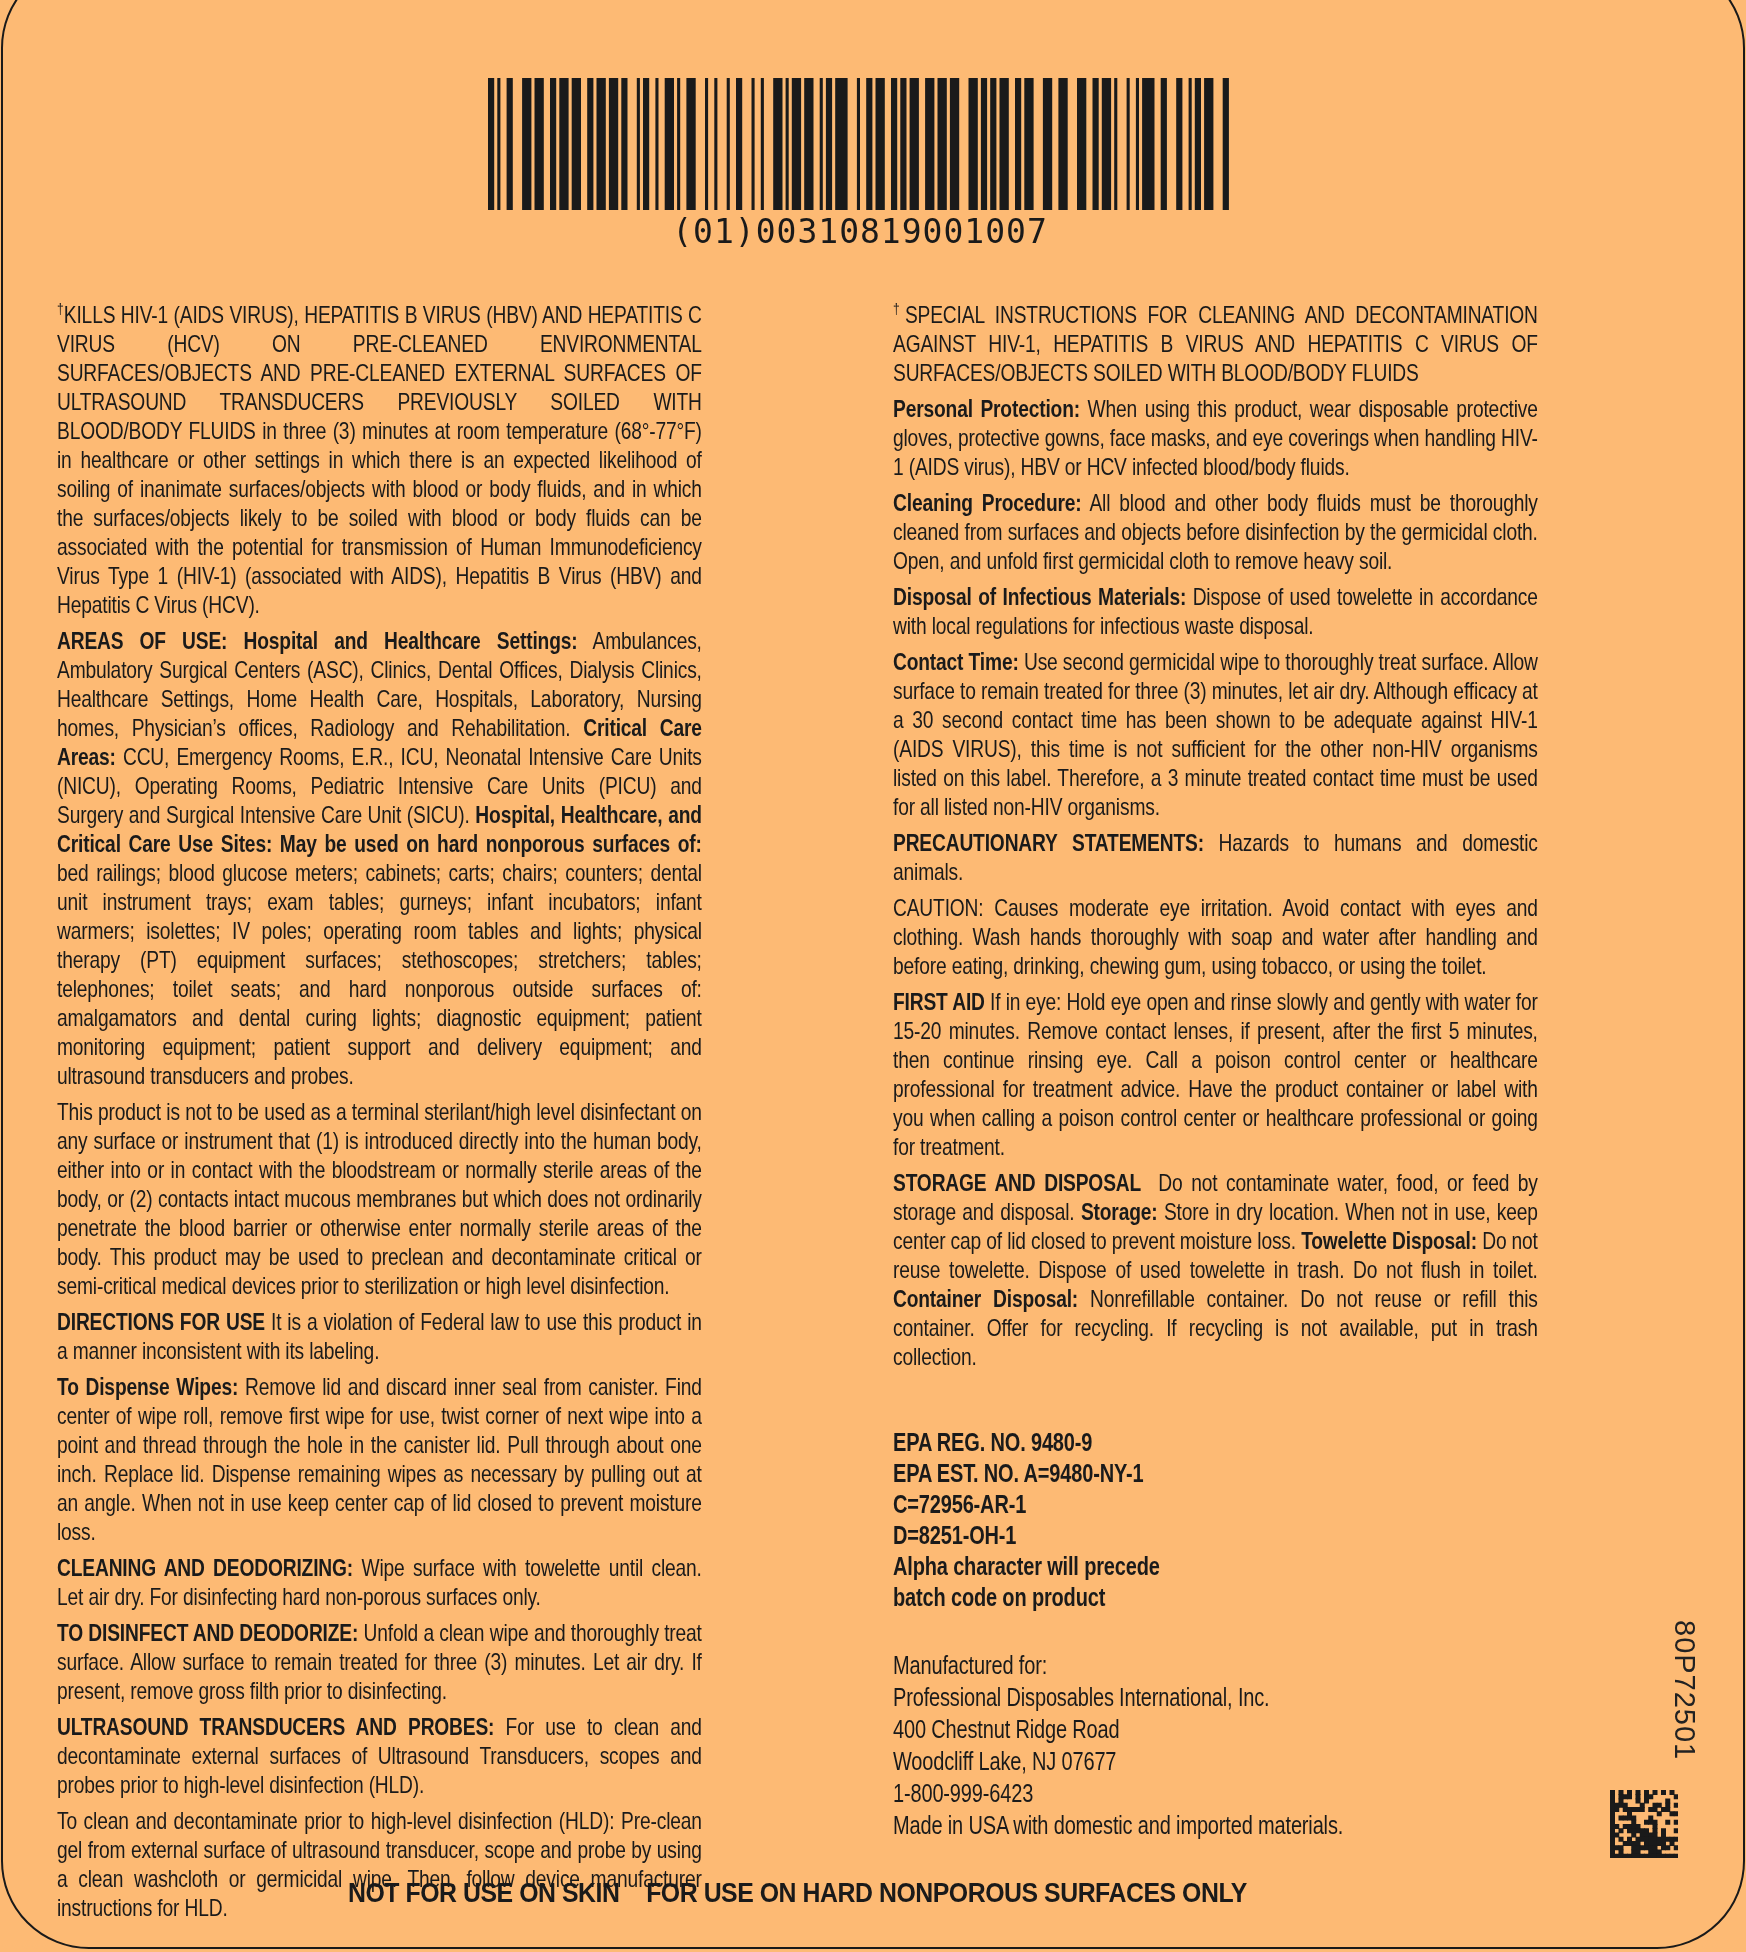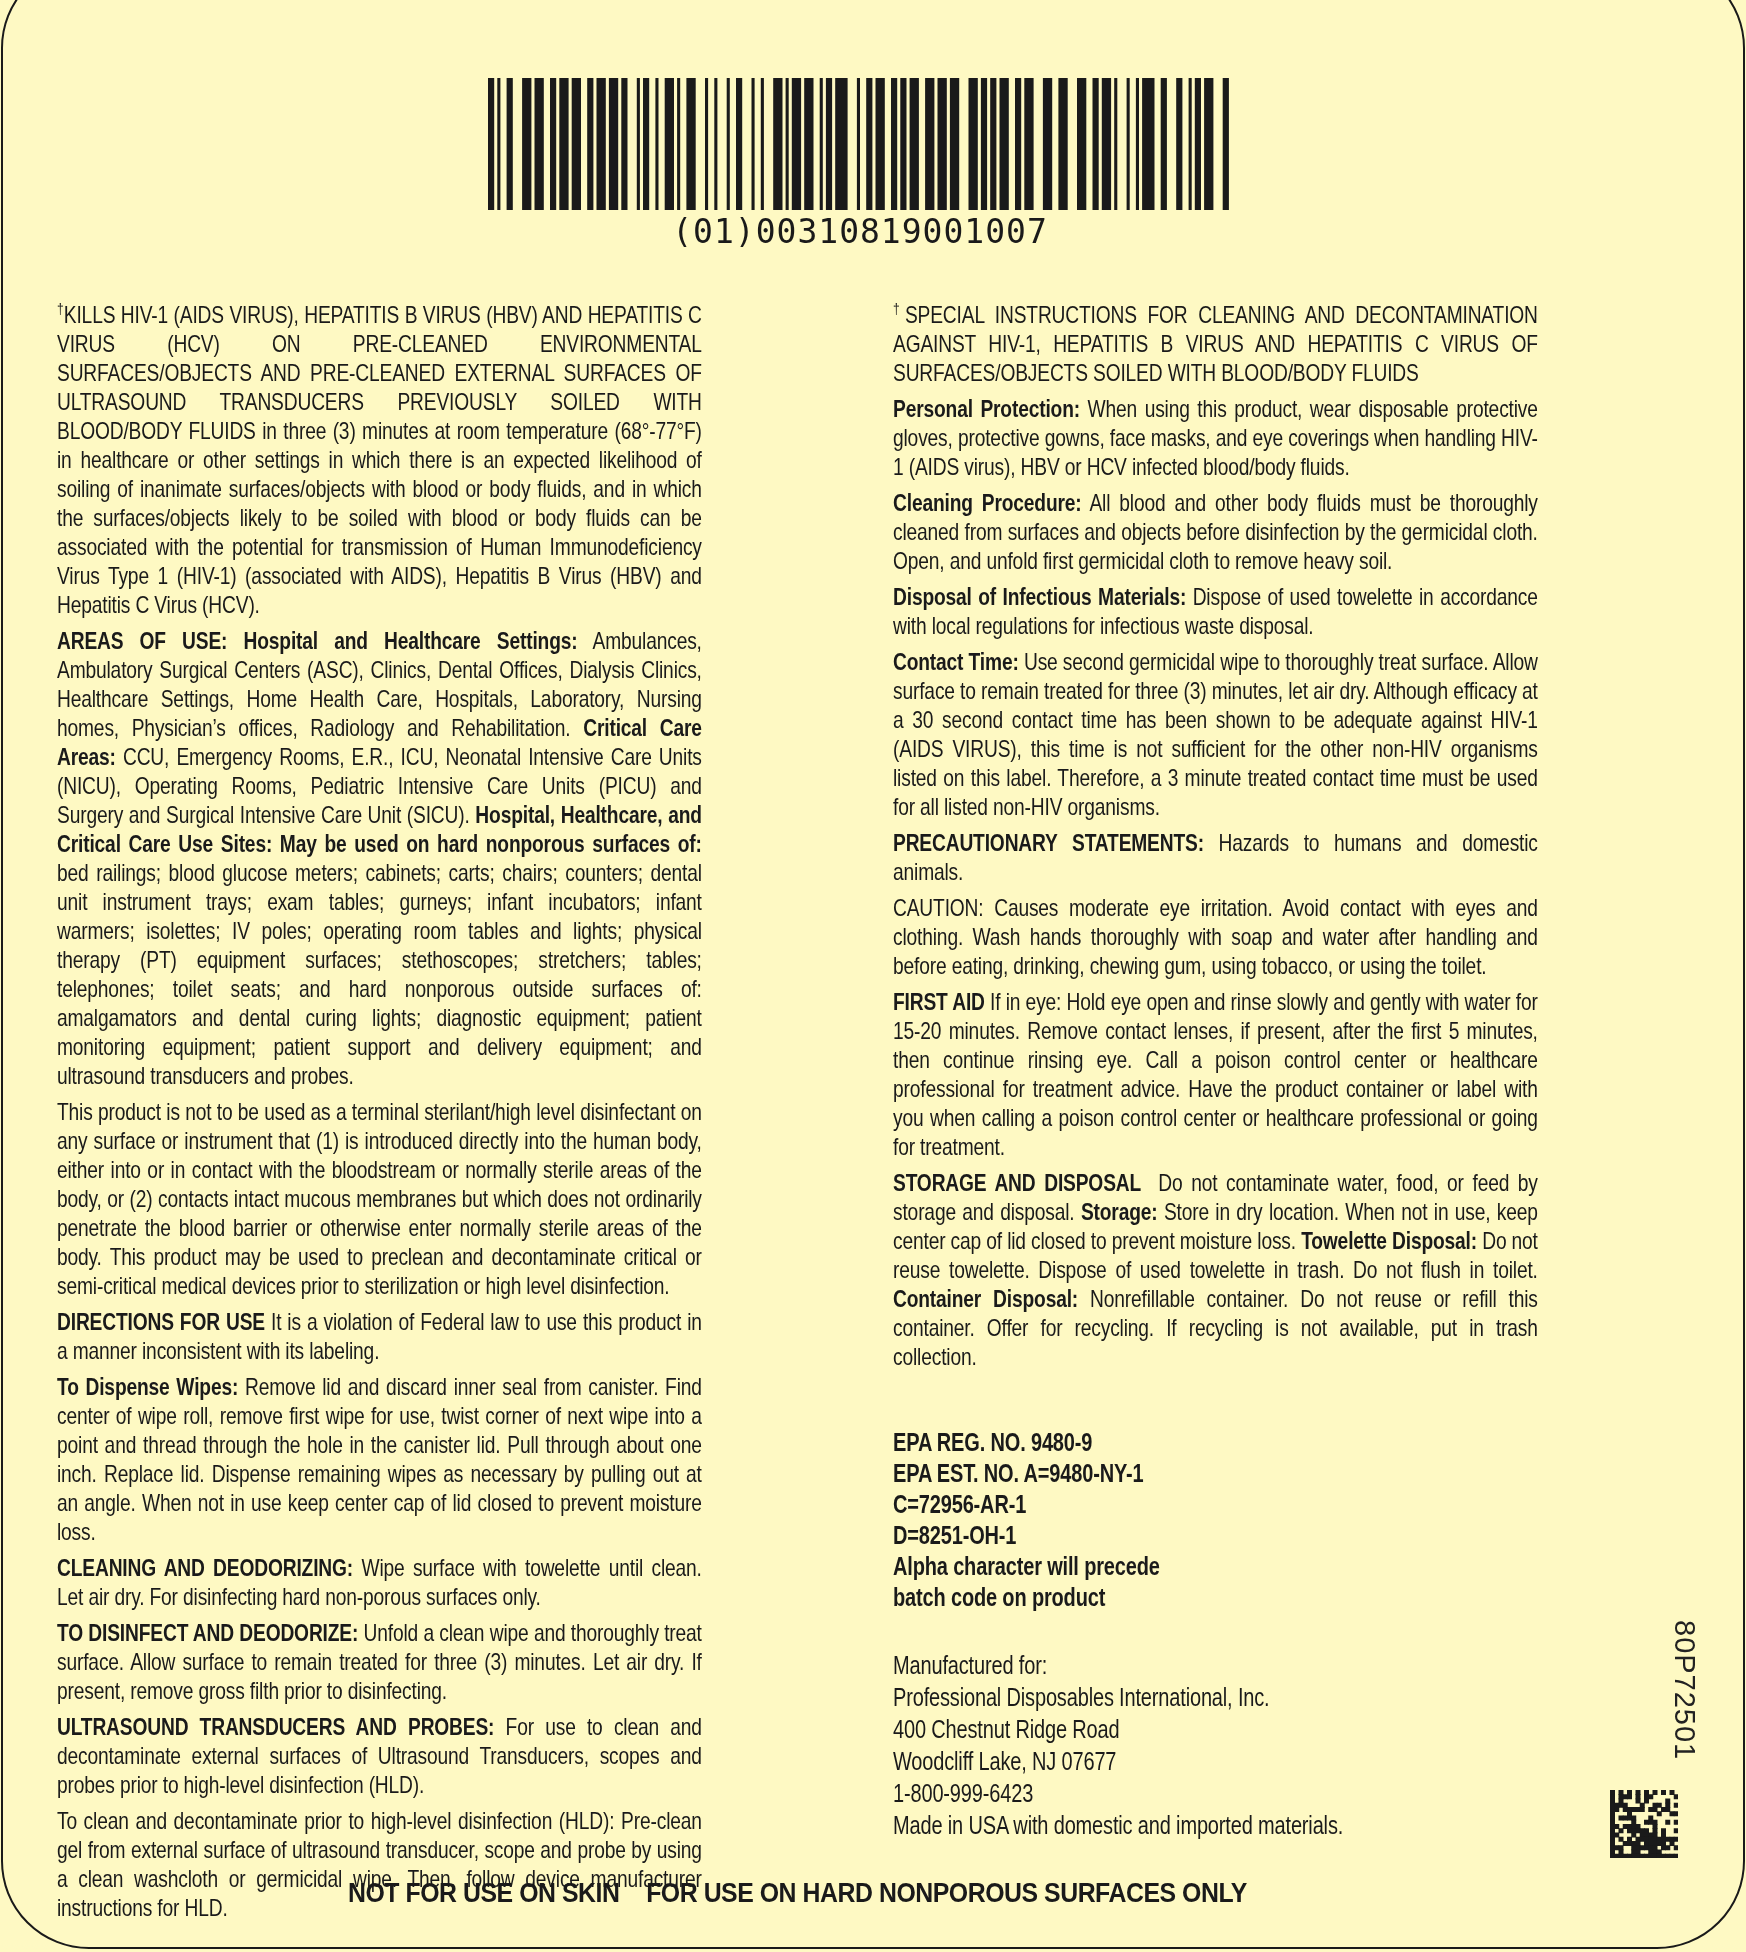--- a/index.html
+++ b/index.html
@@ -1,16 +1,16 @@
 <!DOCTYPE html>
 <html><head>
 <meta charset="utf-8">
 <style>
   html,body{margin:0;padding:0;background:#ffffff;}
-  #page{position:relative;width:1746px;height:1952px;background:#fef9c3;overflow:hidden;
+  #page{position:relative;width:1746px;height:1952px;background:#fdba74;overflow:hidden;
         font-family:"Liberation Sans","DejaVu Sans",sans-serif;color:#1a1a1a;}
   #sheet{position:absolute;left:1px;top:-40px;right:1px;bottom:3px;border:2.5px solid #1a1a1a;border-radius:88px;}
   
   #barcode-wrap{position:absolute;left:488px;top:78px;width:744px;text-align:center;}
   #barcode-svg{display:block;margin:0 auto;}
   #barcode-text{font-family:"DejaVu Sans Mono","Liberation Mono",monospace;font-size:33px;
                 letter-spacing:1px;color:#1a1a1a;margin-top:2px;}
   
   .col{position:absolute;top:300px;width:806px;transform:scaleX(0.80);transform-origin:0 0;
        font-size:24px;line-height:29px;letter-spacing:-0.2px;}

